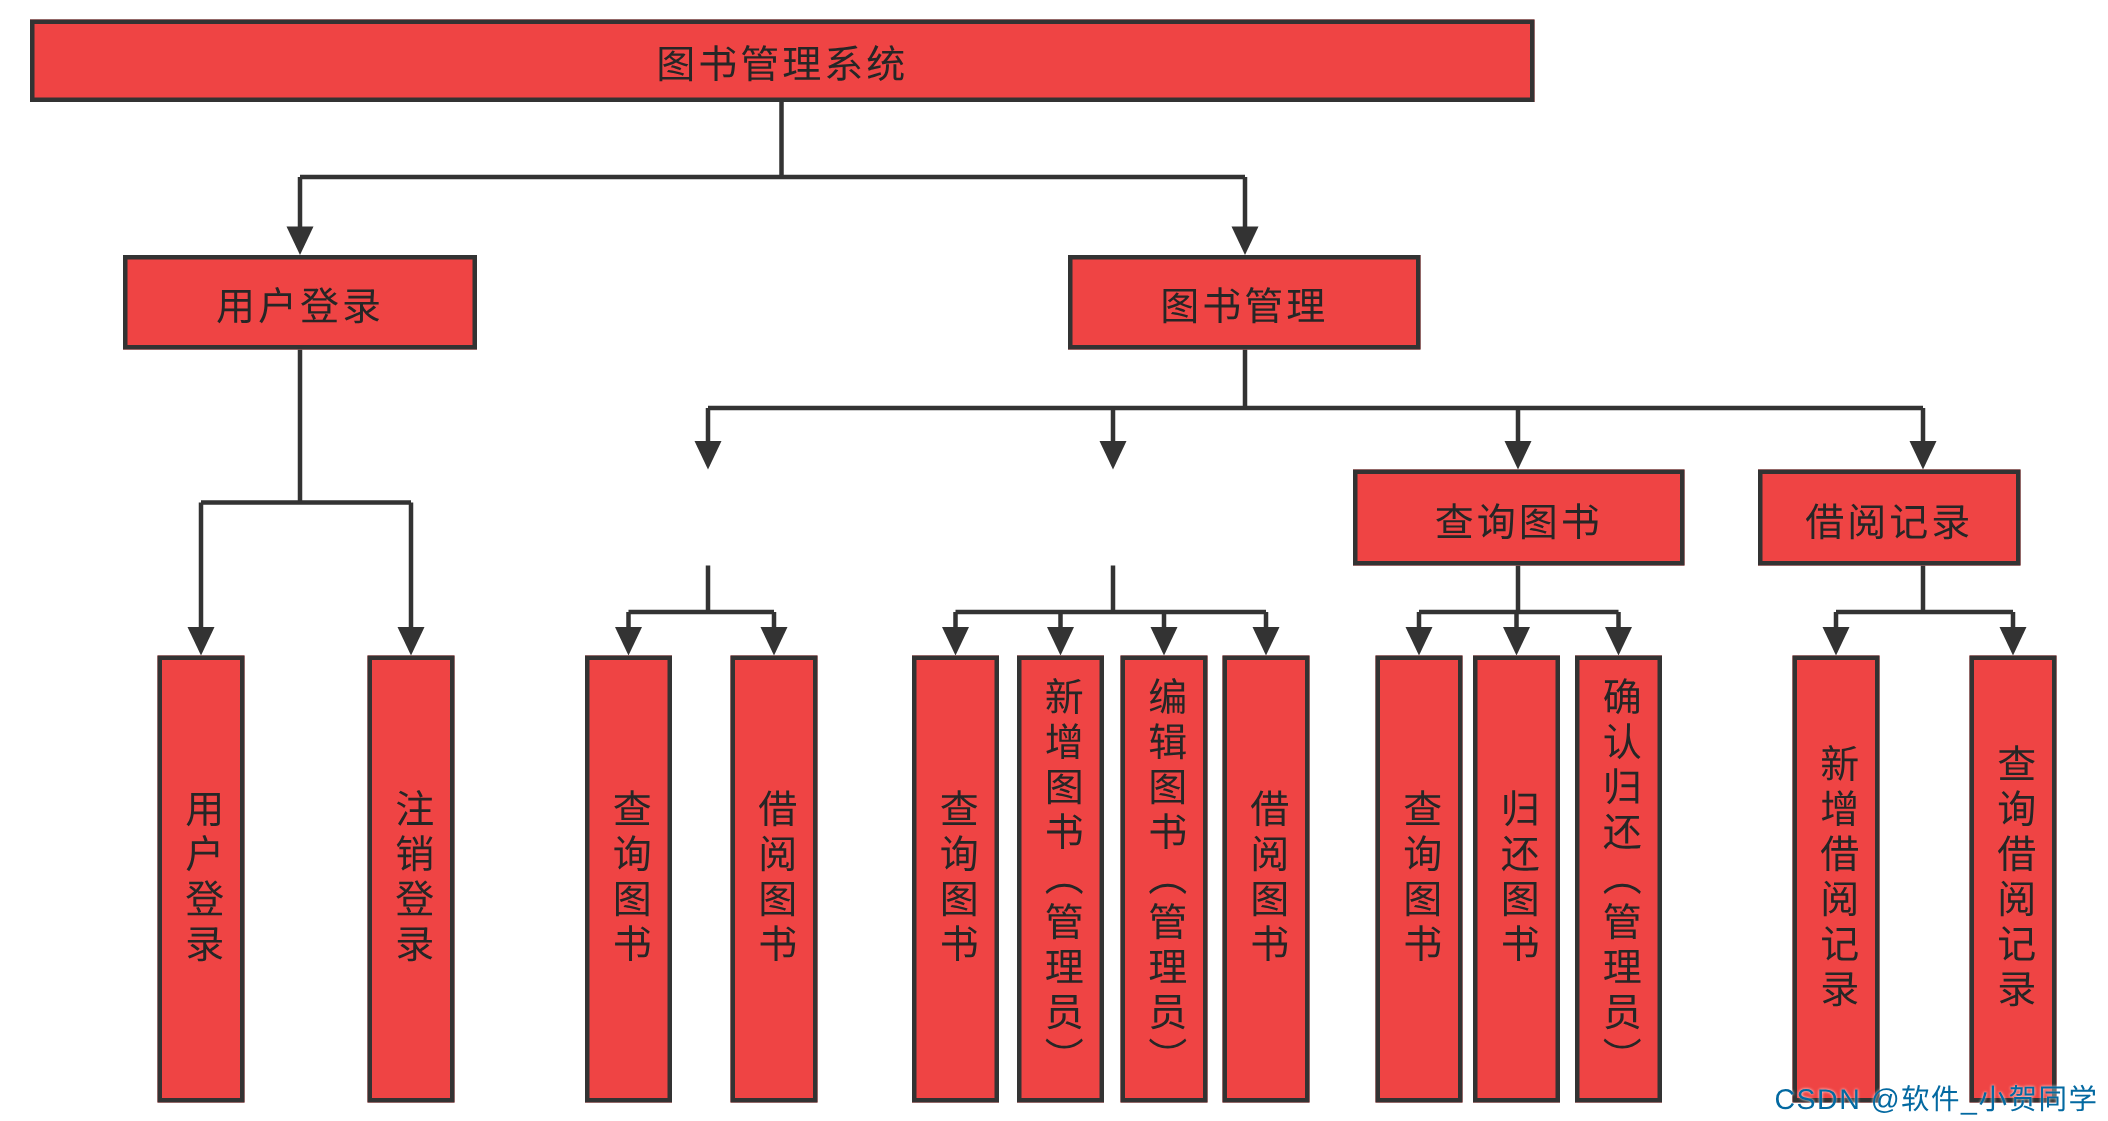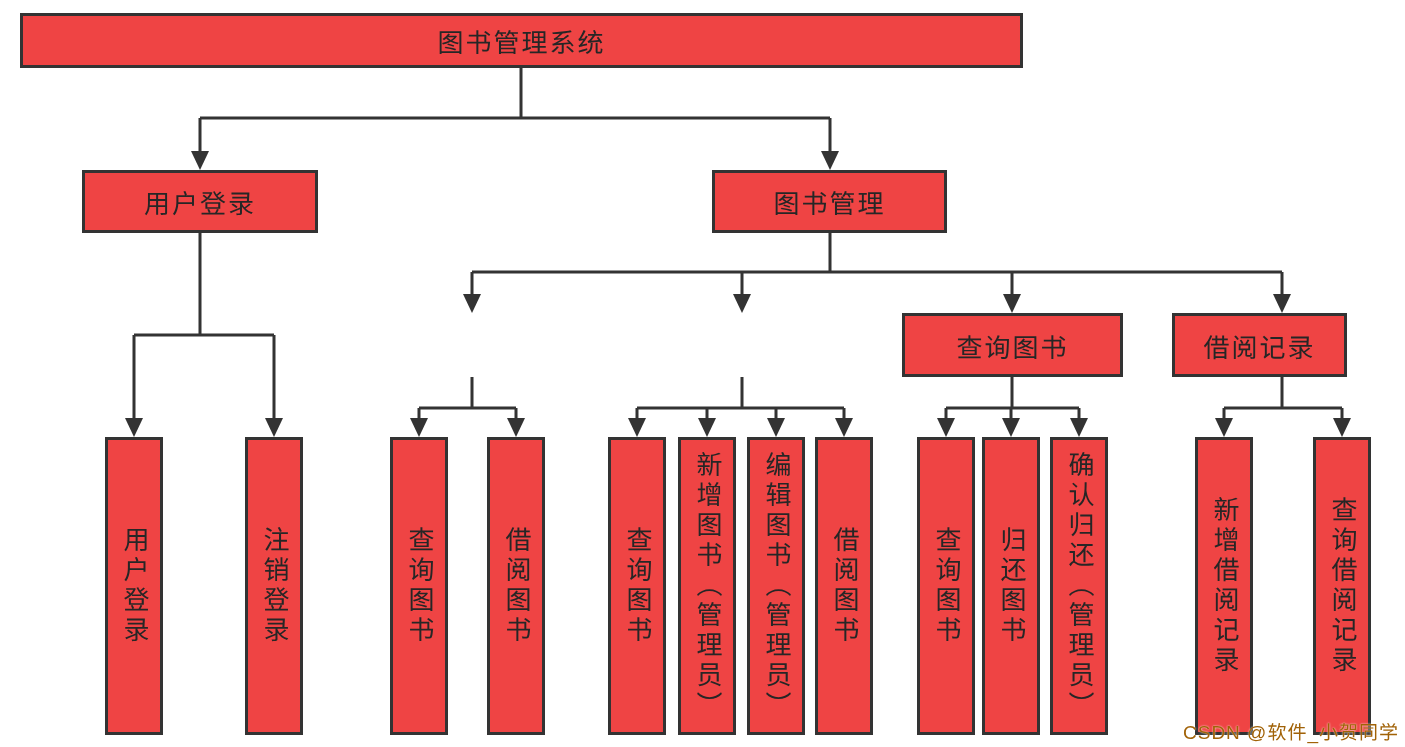--- a/index.html
+++ b/index.html
@@ -70,21 +70,21 @@
   .n-c1 { left: 917px; }
   .n-c2 { left: 982px; }
   .n-c3 { left: 1050px; }
   .n-r1 { left: 1195px; }
   .n-r2 { left: 1313px; }
   .watermark {
     position: absolute;
     left: 1183px;
     top: 717px;
     font-size: 19px;
-    color: #a16207;
+    color: #0369a1;
     letter-spacing: 1px;
     white-space: nowrap;
     text-shadow: 0 0 2px #ffffff;
   }
 </style>
 </head>
 <body>
 
 <div class="stage">
 

